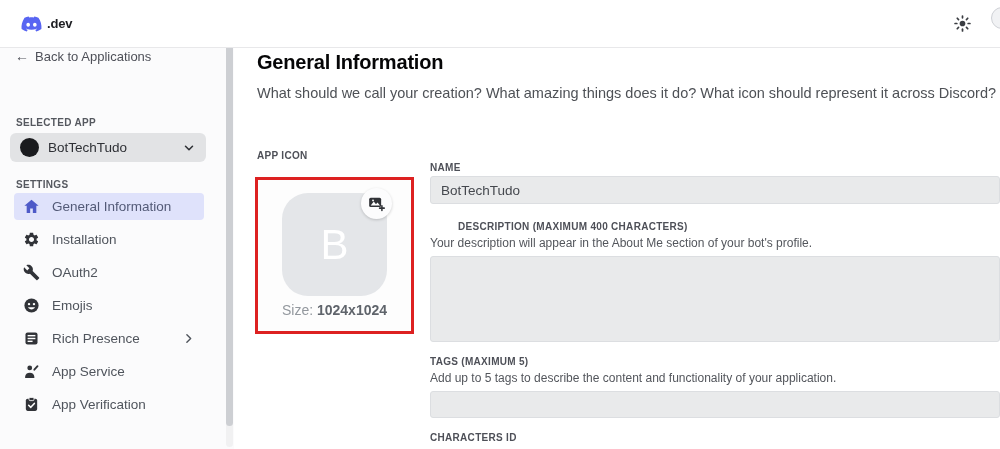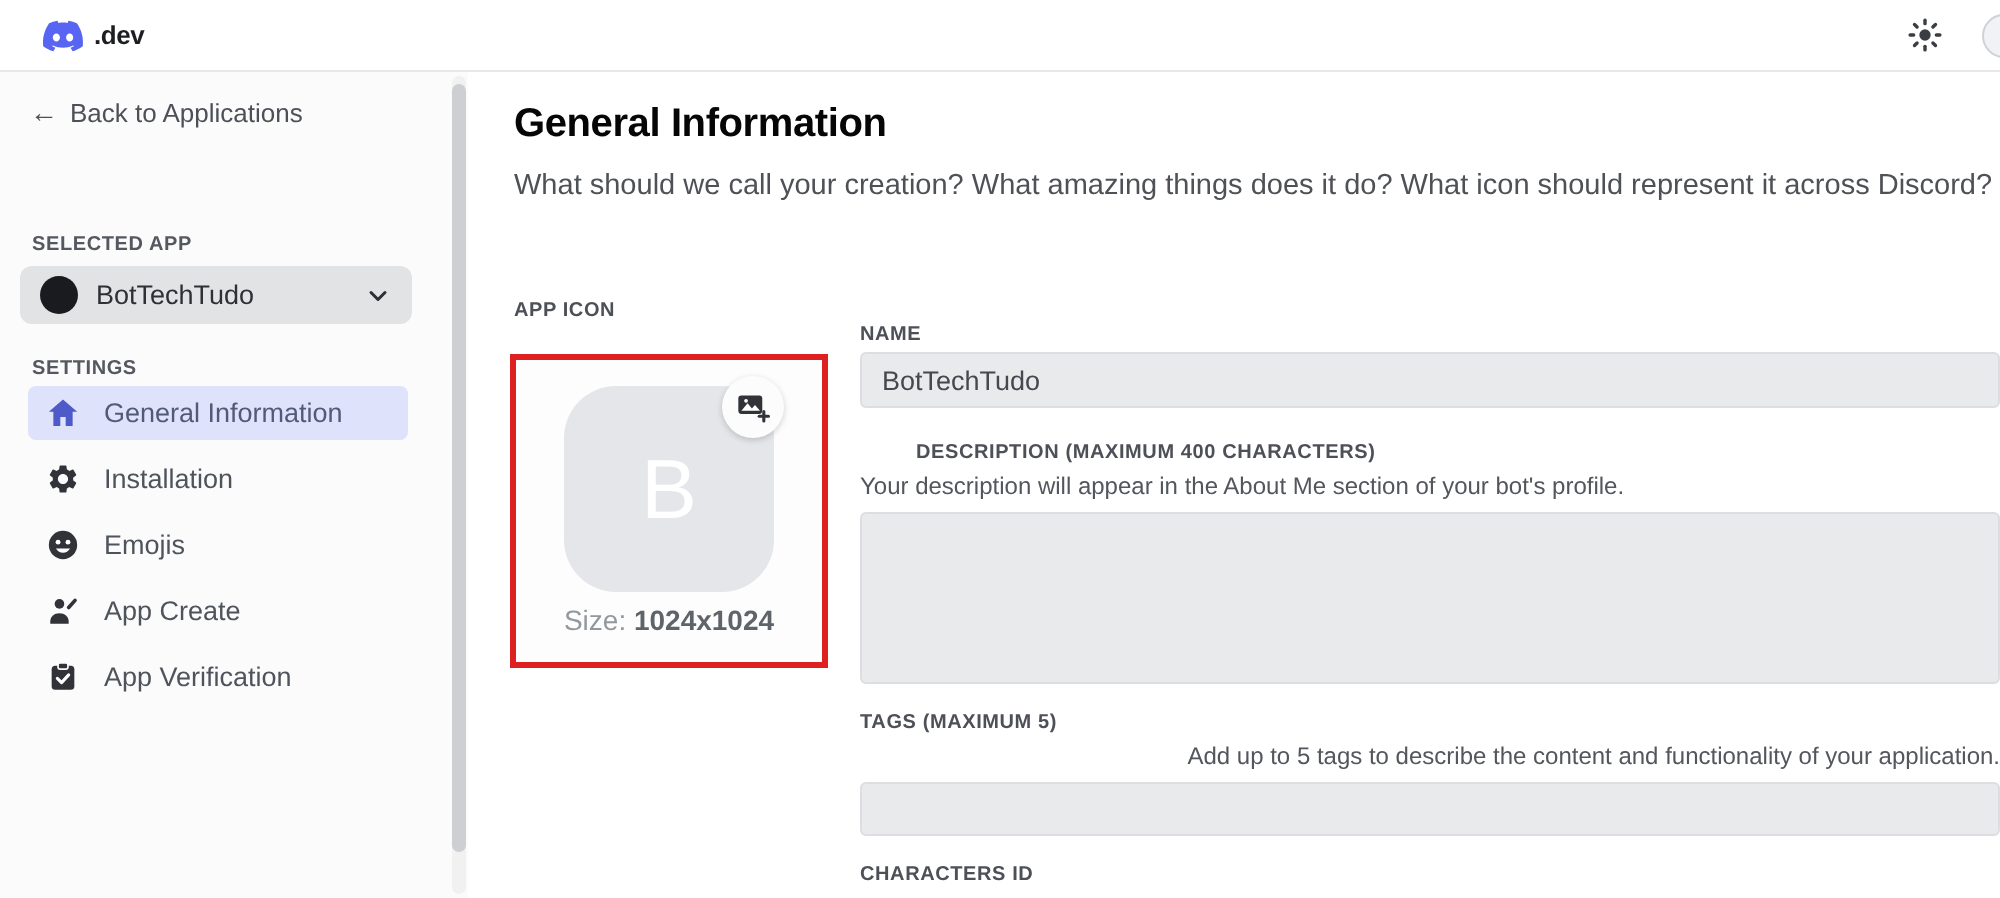--- a/index.html
+++ b/index.html
@@ -3,21 +3,21 @@
 <meta charset="utf-8">
 <style>
   * { margin:0; padding:0; box-sizing:border-box; }
   html,body { width:1000px; height:449px; overflow:hidden; }
   body {
     font-family:"Liberation Sans", sans-serif;
     background:#ffffff; color:#313338; position:relative;
   }
   
   .header {
-    position:absolute; top:0; left:0; right:0; height:36px;
+    position:absolute; top:0; left:0; right:0; height:48px;
     background:#ffffff; border-bottom:1px solid #e8e8ea;
     display:flex; align-items:center; padding:0 18px; z-index:5;
   }
   .logo-wrap { display:flex; align-items:center; gap:2px; }
   .logo-suffix { font-size:13px; font-weight:bold; color:#1d1e22; letter-spacing:-0.2px; }
   .header-spacer { flex:1; }
   .theme-btn { width:24px; height:24px; display:flex; align-items:center; justify-content:center; cursor:pointer; margin-right:8px; }
   .edge-avatar {
     position:absolute; right:-13px; top:7px; width:22px; height:22px;
     border-radius:50%; background:#f1f2f4; border:1px solid #cfd1d6;
@@ -113,21 +113,21 @@
   .input-name { top:140px; }
   .label-desc { position:absolute; top:185px; left:0;padding-left:28px; }
   .helper-text { position:absolute; left:0; font-size:12px; color:#53565c; white-space:nowrap; overflow:hidden; right:0; }
   .helper-desc { top:200px; }
   .desc-textarea {
     position:absolute; top:220px; left:0; right:0; height:86px;
     background:#e9eaeb; border:1px solid #dcdee1; border-radius:3px;
     resize:none; outline:none; font-family:"Liberation Sans", sans-serif; font-size:13.5px; color:#45484e; padding:8px 10px;
   }
   .label-tags { position:absolute; top:320px; left:0; }
-  .helper-tags { top:335px;text-align:right; }
+  .helper-tags { top:335px; }
   .input-tags { top:355px; height:27px; }
   .label-appid { position:absolute; top:396px; left:0; }
 </style>
 </head>
 <body>
 
 <div class="header">
   <div class="logo-wrap">
     <svg width="27" height="20" viewBox="0 0 24 24">
       <path fill="#5865f2" d="M20.317 4.3698a19.7913 19.7913 0 00-4.8851-1.5152.0741.0741 0 00-.0785.0371c-.211.3753-.4447.8648-.6083 1.2495-1.8447-.2762-3.68-.2762-5.4868 0-.1636-.3933-.4058-.8742-.6177-1.2495a.077.077 0 00-.0785-.037 19.7363 19.7363 0 00-4.8852 1.515.0699.0699 0 00-.0321.0277C.5334 9.0458-.319 13.5799.0992 18.0578a.0824.0824 0 00.0312.0561c2.0528 1.5076 4.0413 2.4228 5.9929 3.0294a.0777.0777 0 00.0842-.0276c.4616-.6304.8731-1.2952 1.226-1.9942a.076.076 0 00-.0416-.1057c-.6528-.2476-1.2743-.5495-1.8722-.8923a.077.077 0 01-.0076-.1277c.1258-.0943.2517-.1923.3718-.2914a.0743.0743 0 01.0776-.0105c3.9278 1.7933 8.18 1.7933 12.0614 0a.0739.0739 0 01.0785.0095c.1202.099.246.1981.3728.2924a.077.077 0 01-.0066.1276 12.2986 12.2986 0 01-1.873.8914.0766.0766 0 00-.0407.1067c.3604.698.7719 1.3628 1.225 1.9932a.076.076 0 00.0842.0286c1.961-.6067 3.9495-1.5219 6.0023-3.0294a.077.077 0 00.0313-.0552c.5004-5.177-.8382-9.6739-3.5485-13.6604a.061.061 0 00-.0312-.0286zM8.02 15.3312c-1.1825 0-2.1569-1.0857-2.1569-2.419 0-1.3332.9555-2.4189 2.157-2.4189 1.2108 0 2.1757 1.0952 2.1568 2.419 0 1.3332-.9555 2.4189-2.1569 2.4189zm7.9748 0c-1.1825 0-2.1569-1.0857-2.1569-2.419 0-1.3332.9554-2.4189 2.1569-2.4189 1.2108 0 2.1757 1.0952 2.1568 2.419 0 1.3332-.946 2.4189-2.1568 2.4189z"></path>
@@ -187,44 +187,68 @@
 
     <div class="nav-item">
       <span class="nav-icon">
         <svg width="17" height="17" viewBox="0 0 24 24">
             <path fill="#313338" d="M19.14 12.94c.04-.3.06-.61.06-.94 0-.32-.02-.64-.07-.94l2.03-1.58c.18-.14.23-.41.12-.61l-1.92-3.32c-.12-.22-.37-.29-.59-.22l-2.39.96c-.5-.38-1.03-.7-1.62-.94l-.36-2.54c-.04-.24-.24-.41-.48-.41h-3.84c-.24 0-.43.17-.47.41l-.36 2.54c-.59.24-1.13.57-1.62.94l-2.39-.96c-.22-.08-.47 0-.59.22L2.74 8.87c-.12.21-.08.47.12.61l2.03 1.58c-.05.3-.09.63-.09.94s.02.64.07.94l-2.03 1.58c-.18.14-.23.41-.12.61l1.92 3.32c.12.22.37.29.59.22l2.39-.96c.5.38 1.03.7 1.62.94l.36 2.54c.05.24.24.41.48.41h3.84c.24 0 .44-.17.47-.41l.36-2.54c.59-.24 1.13-.56 1.62-.94l2.39.96c.22.08.47 0 .59-.22l1.92-3.32c.12-.22.07-.47-.12-.61l-2.01-1.58zM12 15.6c-1.98 0-3.6-1.62-3.6-3.6s1.62-3.6 3.6-3.6 3.6 1.62 3.6 3.6-1.62 3.6-3.6 3.6z"></path>
           </svg>
       </span>
       <span class="nav-label">Installation</span>
     </div>
 
+    <div class="nav-item">
+      <span class="nav-icon">
+        <svg width="17" height="17" viewBox="0 0 24 24">
+            <path fill="#313338" d="M22.7 19l-9.1-9.1c.9-2.3.4-5-1.5-6.9-2-2-5-2.4-7.4-1.3L9 6 6 9 1.6 4.7C.4 7.1.9 10.1 2.9 12.1c1.9 1.9 4.6 2.4 6.9 1.5l9.1 9.1c.4.4 1 .4 1.4 0l2.3-2.3c.5-.4.5-1.1.1-1.4z"></path>
+          </svg>
+      </span>
+      <span class="nav-label">OAuth2</span>
+    </div>
 
 
     <div class="nav-item">
       <span class="nav-icon">
         <svg width="17" height="17" viewBox="0 0 24 24">
           <circle cx="12" cy="12" r="10" fill="#313338"></circle>
           <circle cx="8.5" cy="10" r="1.7" fill="#ffffff"></circle>
           <circle cx="15.5" cy="10" r="1.7" fill="#ffffff"></circle>
           <path d="M7 14.5c1.2 2 2.9 3 5 3s3.8-1 5-3z" fill="#ffffff"></path>
         </svg>
       </span>
       <span class="nav-label">Emojis</span>
     </div>
 
+    <div class="nav-item">
+      <span class="nav-icon">
+        <svg width="17" height="17" viewBox="0 0 24 24">
+          <rect x="3.5" y="3.5" width="17" height="17" rx="3" fill="#313338"></rect>
+          <rect x="6.5" y="7" width="11" height="2" fill="#ffffff"></rect>
+          <rect x="6.5" y="11" width="11" height="2" fill="#ffffff"></rect>
+          <rect x="6.5" y="15" width="7" height="2" fill="#ffffff"></rect>
+        </svg>
+      </span>
+      <span class="nav-label">Rich Presence</span>
+      <span class="nav-chevron">
+        <svg width="13" height="13" viewBox="0 0 24 24">
+            <polyline points="9,5 16,12 9,19" fill="none" stroke="#4f545c" stroke-width="2.6" stroke-linecap="round" stroke-linejoin="round"></polyline>
+          </svg>
+      </span>
+    </div>
 
     <div class="nav-item">
       <span class="nav-icon">
         <svg width="17" height="17" viewBox="0 0 24 24">
           <circle cx="9.5" cy="7" r="3.4" fill="#313338"></circle>
           <path d="M3 21v-1.6c0-3.5 2.9-5.8 6.5-5.8s6.5 2.3 6.5 5.8V21z" fill="#313338"></path>
           <path d="M16 9.5l4.5-5" stroke="#313338" stroke-width="2.6" stroke-linecap="round" fill="none"></path>
         </svg>
       </span>
-      <span class="nav-label">App Create</span>
+      <span class="nav-label">App Service</span>
     </div>
 
     <div class="nav-item">
       <span class="nav-icon">
         <svg width="17" height="17" viewBox="0 0 24 24">
           <rect x="4" y="4" width="16" height="17" rx="2.5" fill="#313338"></rect>
           <rect x="8.5" y="2" width="7" height="4.5" rx="1.5" fill="#313338" stroke="#fbfbfc" stroke-width="1.2"></rect>
           <polyline points="8,13 11,16 16,10.5" fill="none" stroke="#ffffff" stroke-width="2.2" stroke-linecap="round" stroke-linejoin="round"></polyline>
         </svg>
       </span>

